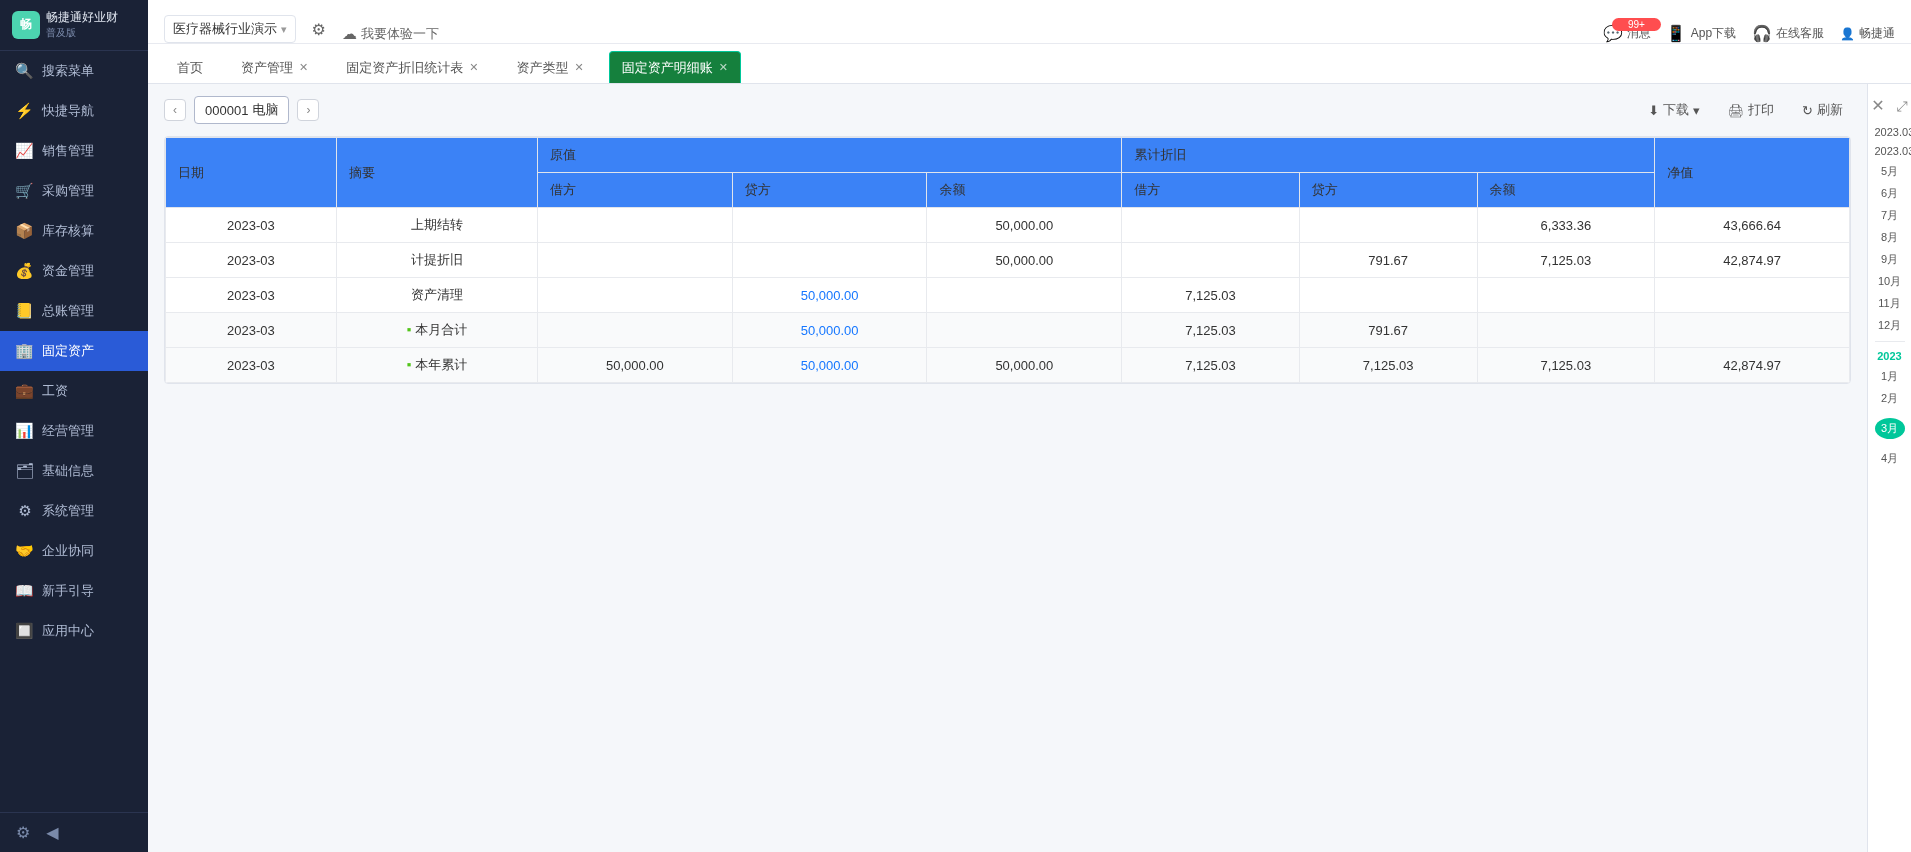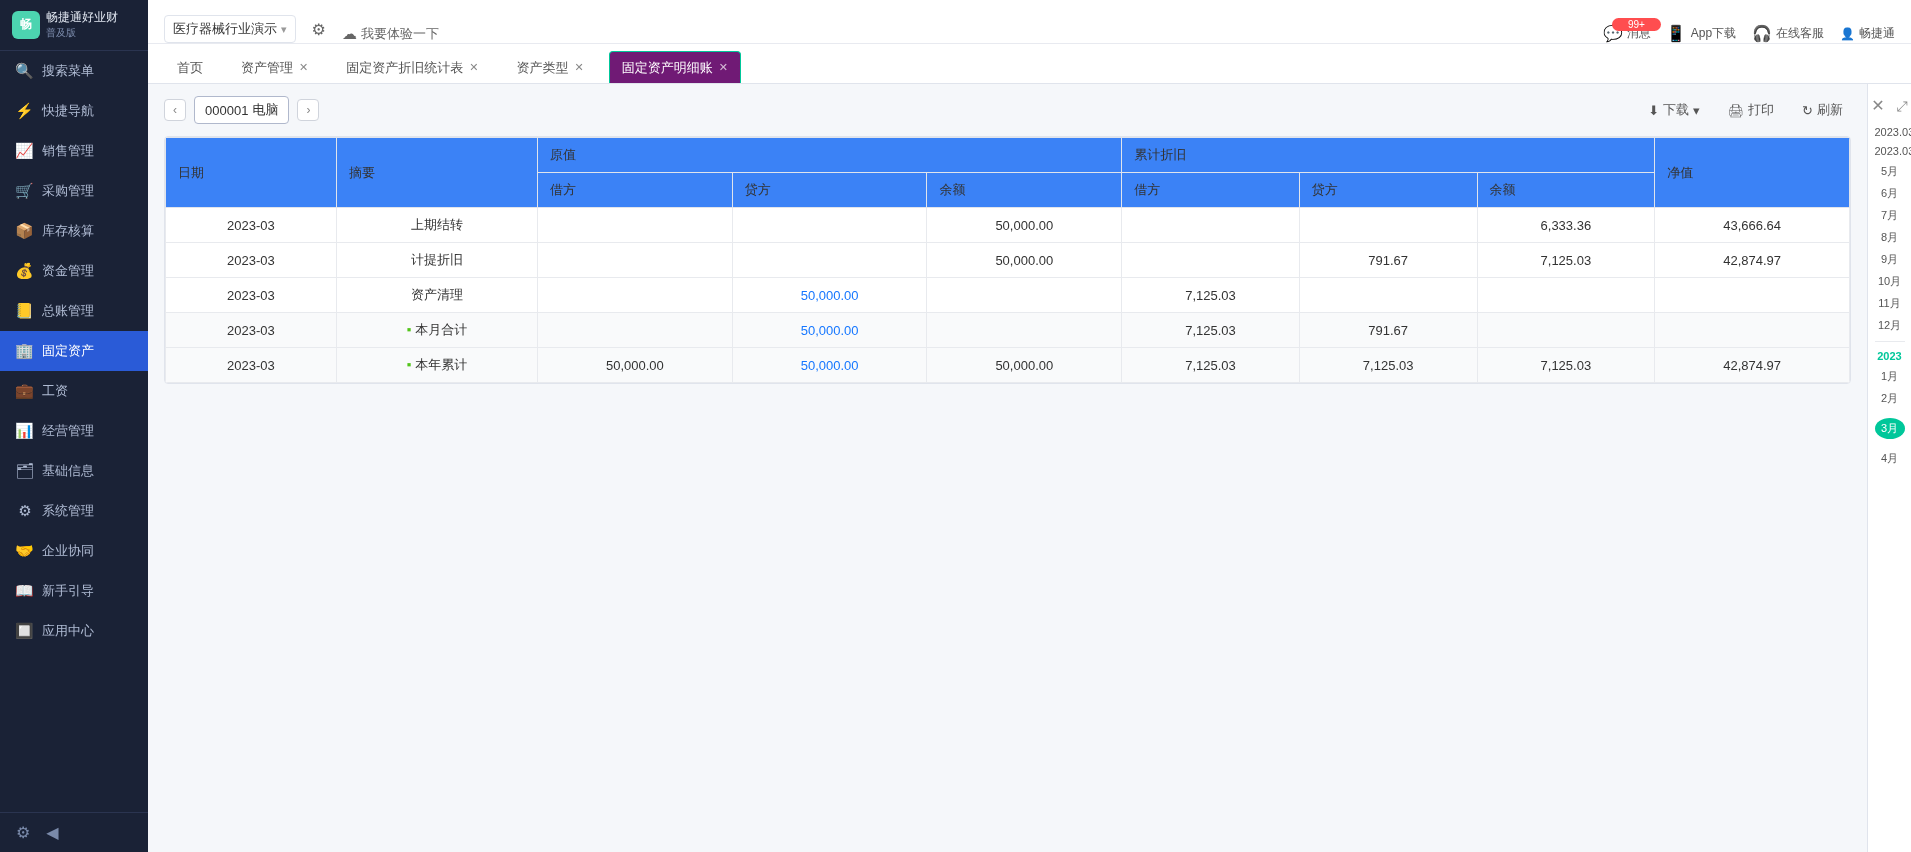--- a/index.html
+++ b/index.html
@@ -125,21 +125,21 @@
       display: flex; align-items: center; gap: 6px;
       font-size: 13px;
       color: #555;
       cursor: pointer;
       border-radius: 4px 4px 0 0;
       border: 1px solid transparent;
       border-bottom: none;
       white-space: nowrap;
     }
     .tab.active {
-      background: #701a75;
+      background: #15803d;
       color: #fff;
       border-color: #00c79a;
       margin-top: 44px;
     }
     .tab-close { font-size: 11px; opacity: 0.7; }
 
     
     .content-wrapper {
       flex: 1;
       display: flex;

